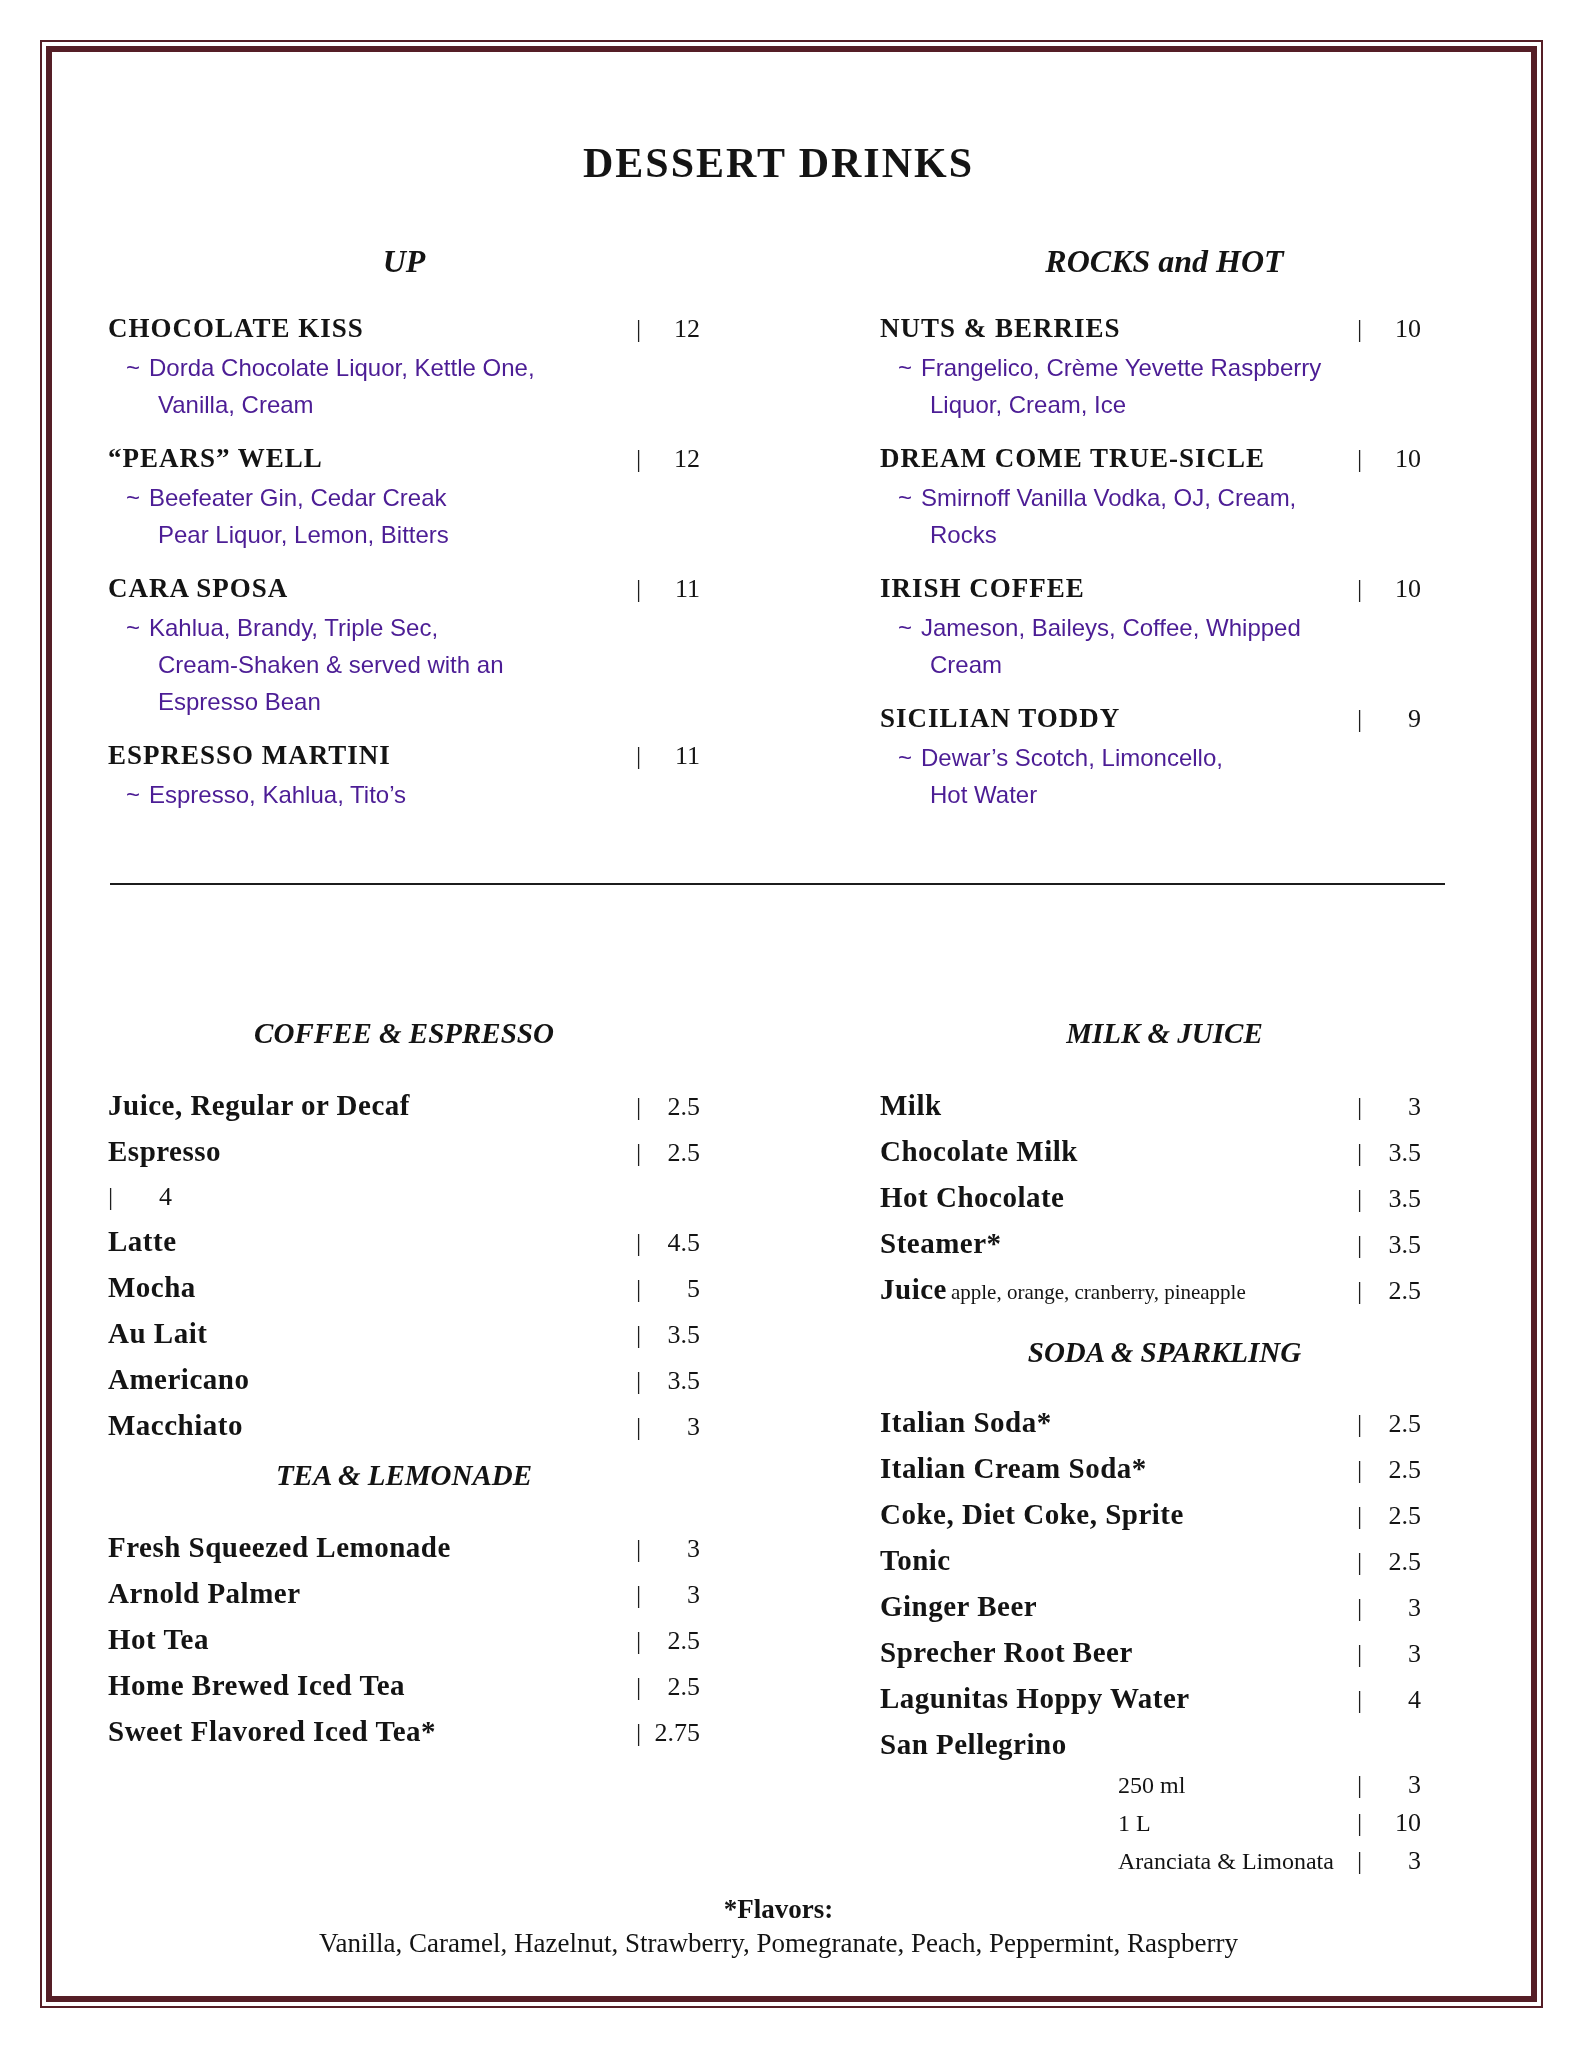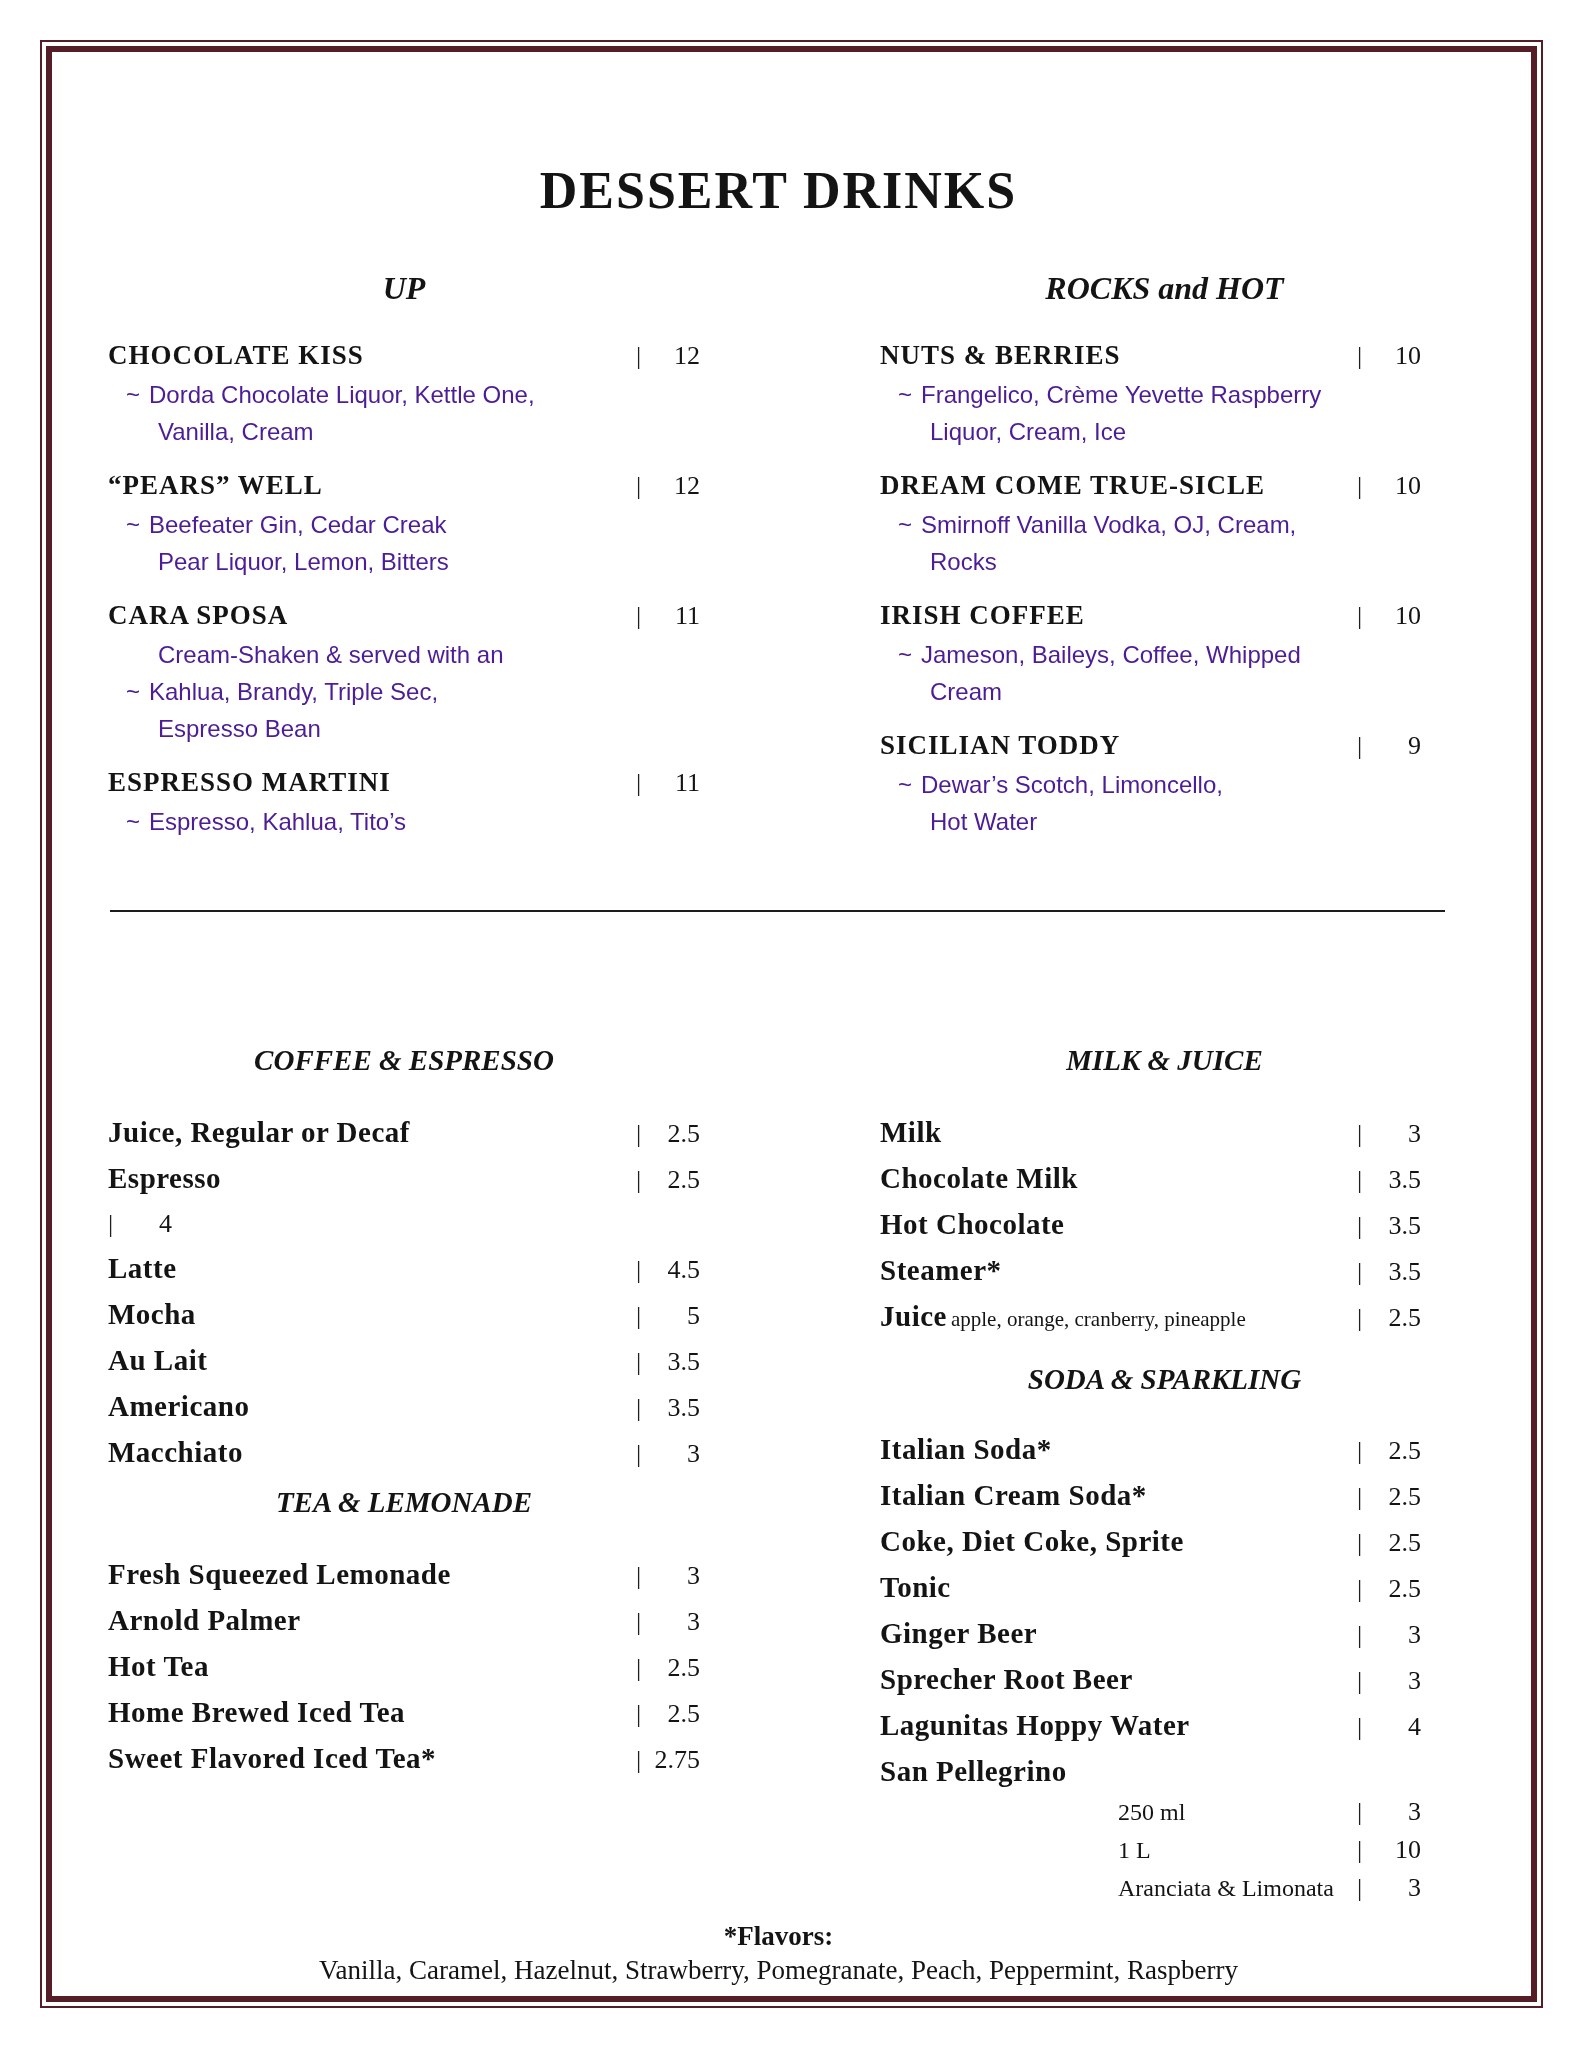--- a/index.html
+++ b/index.html
@@ -5,21 +5,21 @@
   * { box-sizing: border-box; }
   html,body { margin:0; padding:0; background:#ffffff; }
   .page {
     width:1583px; height:2048px; background:#fff; padding:40px;
     font-family:"Liberation Serif","DejaVu Serif",serif; color:#141414;
   }
   .frame-outer { height:100%; border:2px solid var(--accent,#551e26); padding:4px; }
   .frame-inner { height:100%; border:6px solid var(--accent,#551e26); padding:36px 82px 0 56px; overflow:hidden; }
 
   .title {
-    margin:75px 0 0; text-align:center; font-size:52px; line-height:55px;
+    margin:48px 0 0; text-align:center; font-size:42px; line-height:55px;
     font-weight:bold; letter-spacing:2px;
   }
 
   .cols { display:grid; grid-template-columns:592px 1fr; column-gap:180px; }
   .cols.top { margin-top:50px; }
 
   .sec-head { margin:0; text-align:center; font-size:32px; line-height:40px; font-weight:bold; font-style:italic; }
   .item-list { margin-top:26px; }
 
   
@@ -97,22 +97,22 @@
           </div>
 
           <div class="citem">
             <div class="chead">
               <span class="cname">CARA SPOSA</span>
               <span class="price">
                     <span class="bar">|</span>
                     <span class="num">11</span>
                   </span>
             </div>
+            <div class="desc first"><span class="tilde">~</span><span>Kahlua, Brandy, Triple Sec,</span></div>
             <div class="desc cont">Cream-Shaken &amp; served with an</div>
-            <div class="desc first"><span class="tilde">~</span><span>Kahlua, Brandy, Triple Sec,</span></div>
             <div class="desc cont">Espresso Bean</div>
           </div>
 
           <div class="citem">
             <div class="chead">
               <span class="cname">ESPRESSO MARTINI</span>
               <span class="price">
                     <span class="bar">|</span>
                     <span class="num">11</span>
                   </span>

